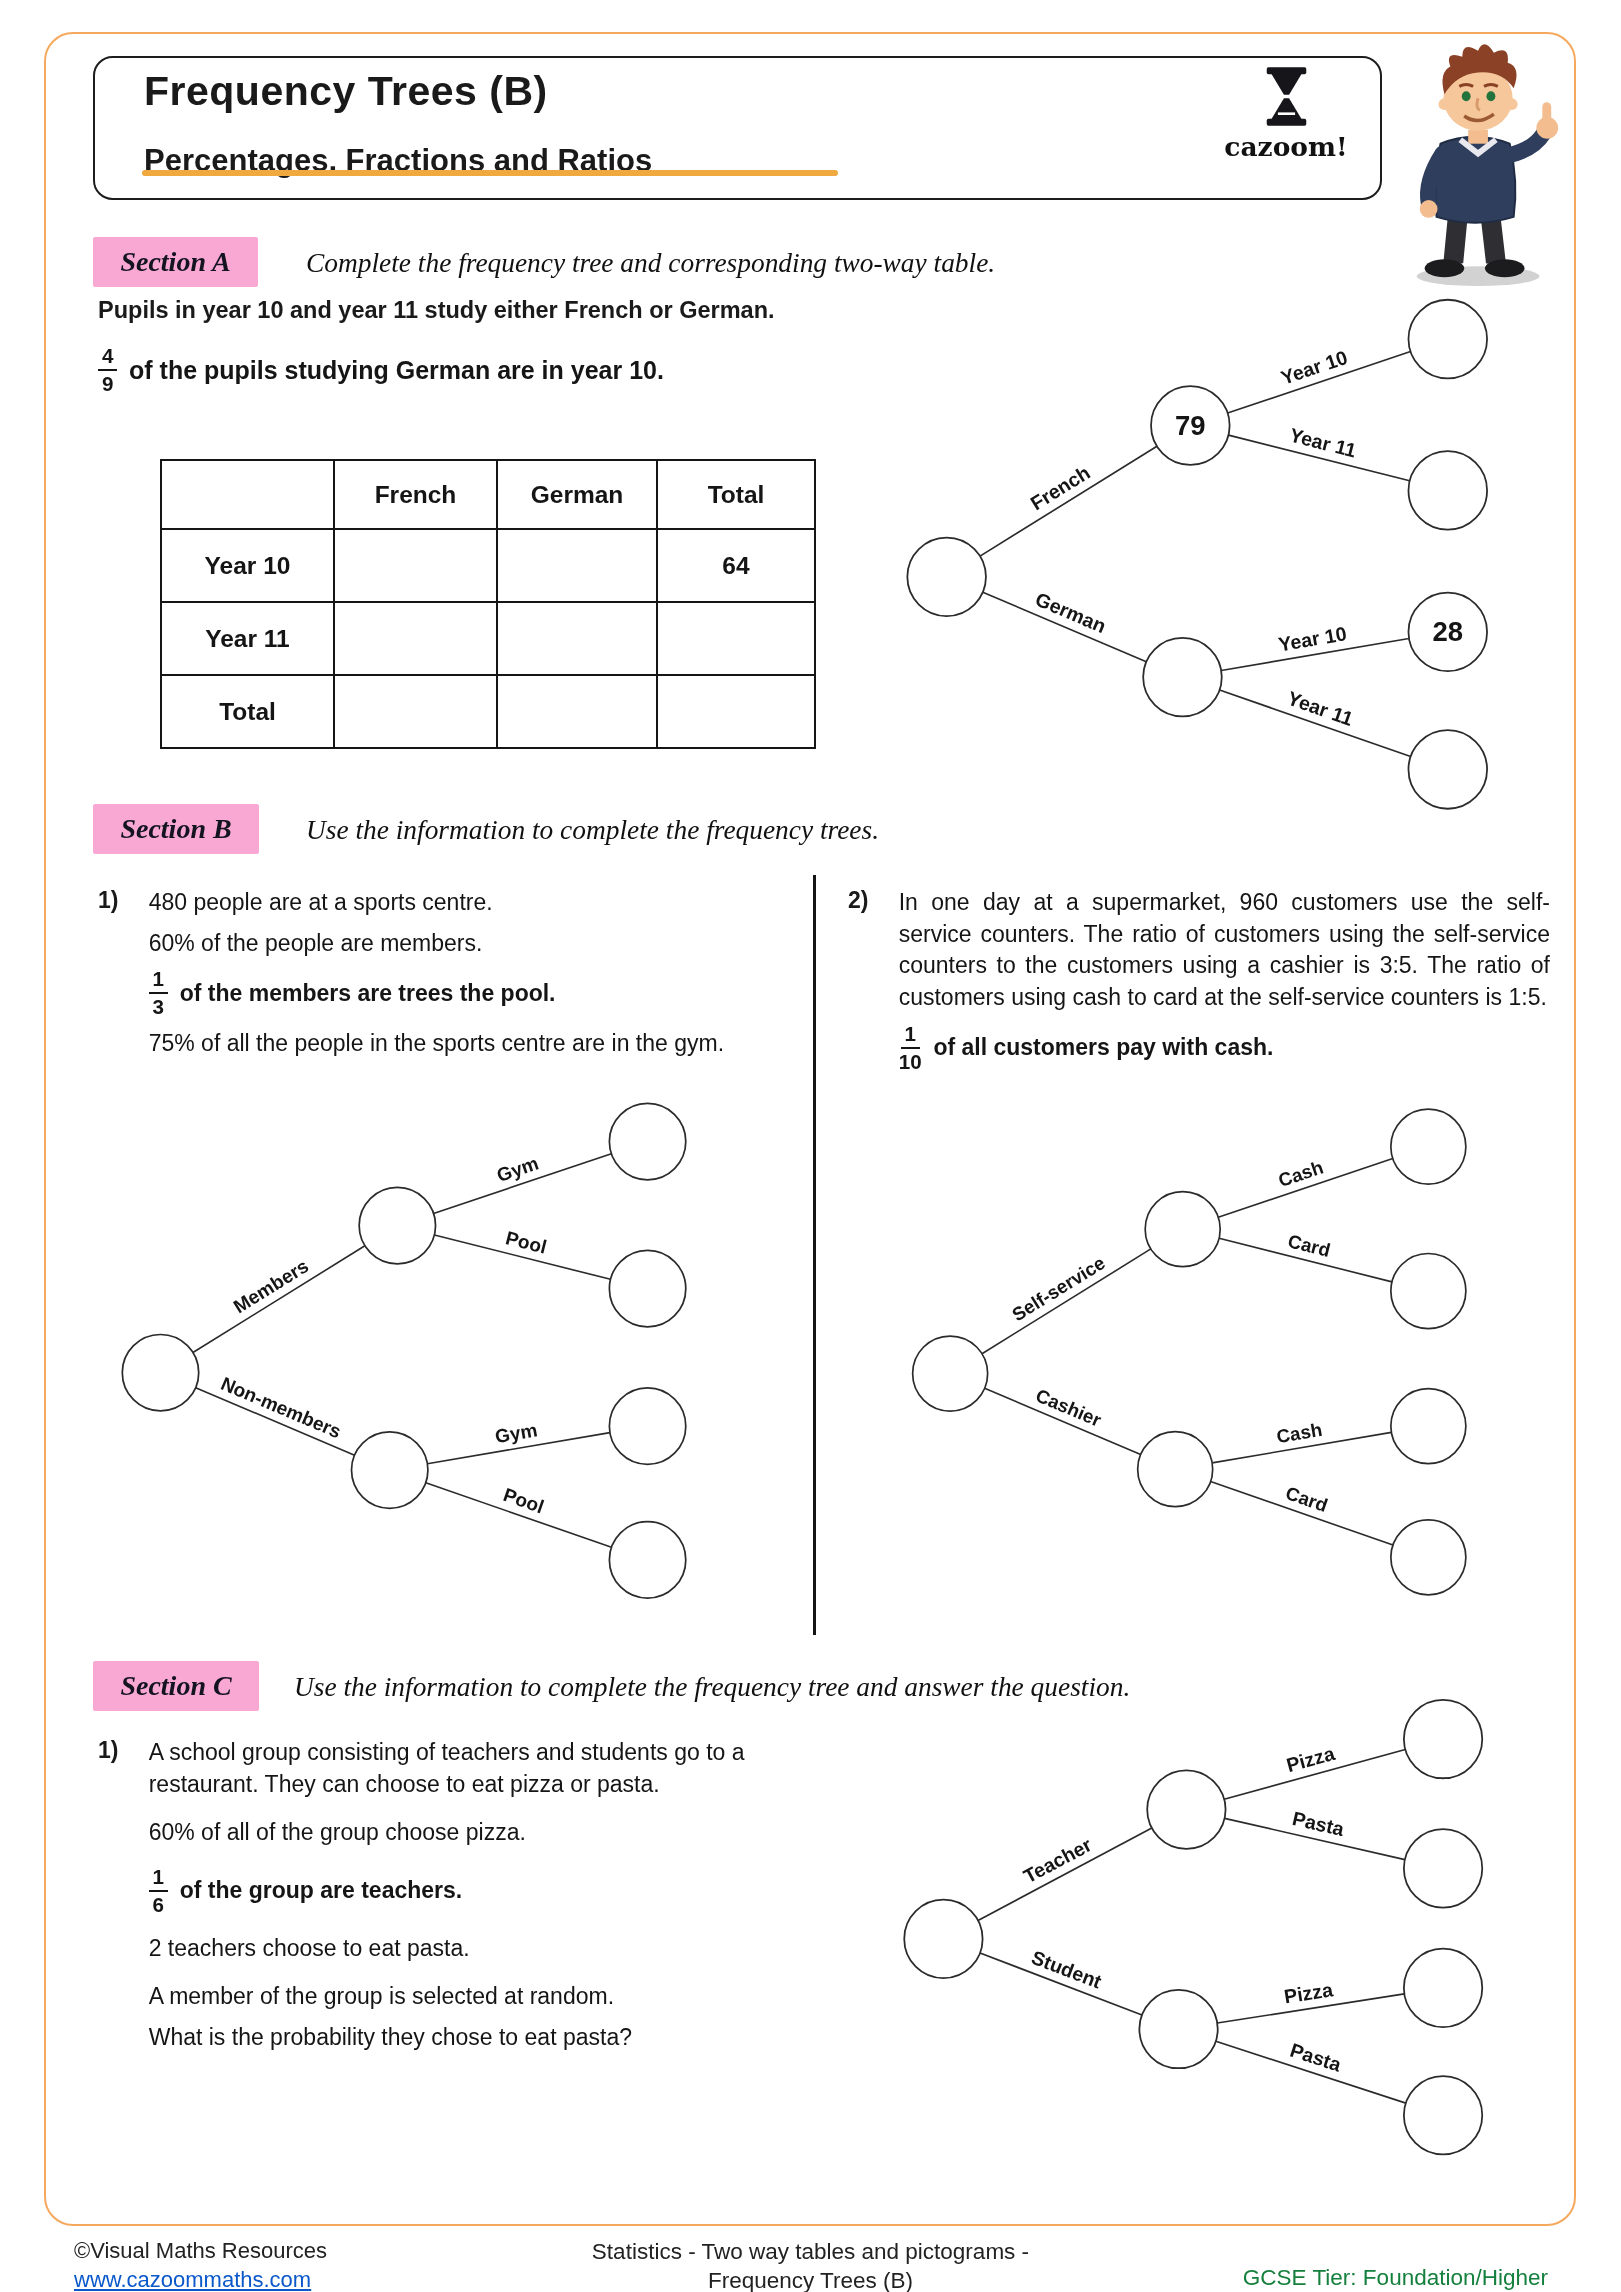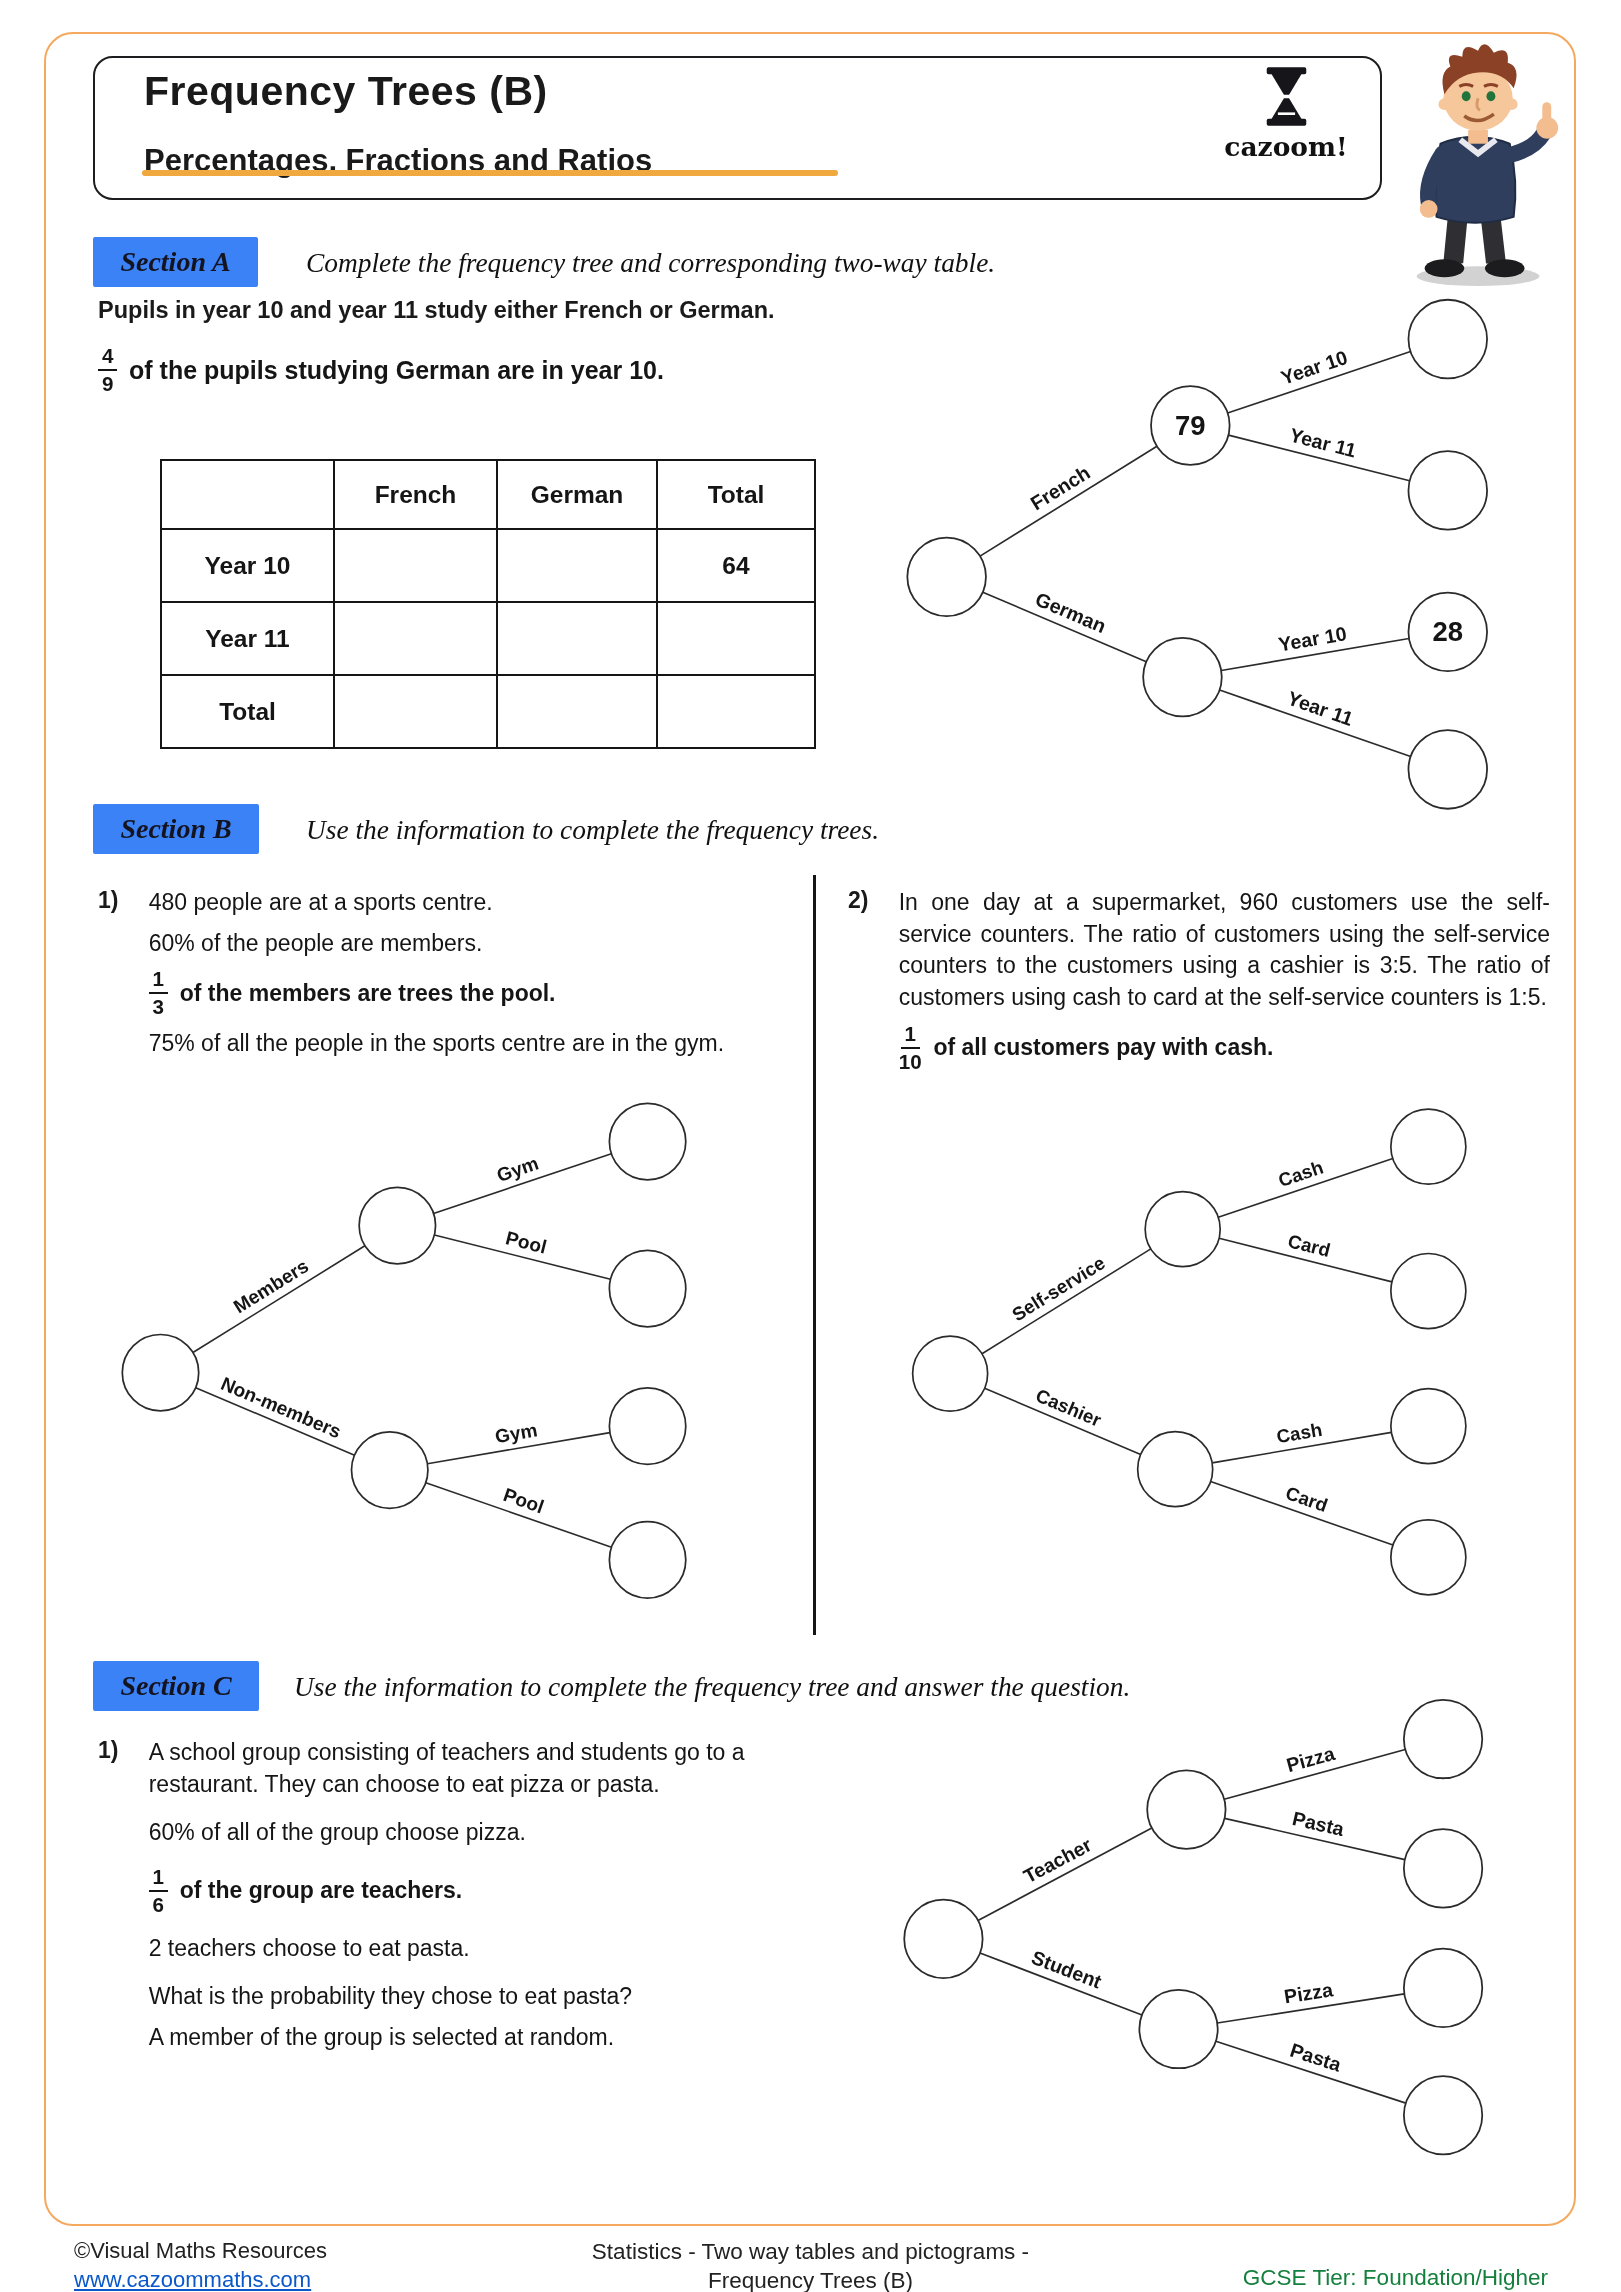--- a/index.html
+++ b/index.html
@@ -20,21 +20,21 @@
   .header-title { position:absolute; left:49px; top:9.8px; font-size:41px; font-weight:bold; letter-spacing:0.5px; }
   .header-subtitle { position:absolute; left:49px; top:85px; font-size:31px; font-weight:bold; }
   .header-underline { position:absolute; left:47px; top:112px; width:696px; height:5.9px; background:#EFA93F; border-radius:2.9px; }
   .logo { position:absolute; right:25.5px; top:4.9px; width:137px; text-align:center; }
   .logo svg { width:55px; height:67px; display:block; margin:0 auto; }
   .logo-text { font-family:"DejaVu Serif", serif; font-size:26.5px; font-weight:bold; color:#111; margin-top:1px; }
   .mascot { position:absolute; left:1378px; top:33px; width:210px; height:257px; z-index:3; }
   .mascot svg { width:100%; height:100%; }
   
   .section-label {
-    position:absolute; background:#3b82f6; border-radius:2px; padding:8.8px 27.4px;
+    position:absolute; background:#f9a8d4; border-radius:2px; padding:8.8px 27.4px;
     font-family:"Liberation Serif", serif; font-style:italic; font-weight:bold;
     font-size:28px; color:#141420;
   }
   .instruction {
     position:absolute; font-family:"Liberation Serif", serif; font-style:italic;
     font-size:27.4px; color:#111;
   }
   .line { font-weight:normal; font-size:23px; line-height:1.38; color:#151515; }
   .intro-line { position:absolute; left:98px; top:297px; width:902px; font-size:23.5px; font-weight:bold; }
   .frac-row { display:flex; align-items:center; gap:11.8px; }
@@ -281,22 +281,22 @@
     <div class="line c-space">A school group consisting of teachers and students go to a restaurant. They can choose to eat pizza or pasta.</div>
     <div class="line c-space">60% of all of the group choose pizza.</div>
     <div class="frac-row c-space">
       <span class="frac">
         <span class="num">1</span>
         <span class="den">6</span>
       </span>
       <span class="stmt">of the group are teachers.</span>
     </div>
     <div class="line c-space">2 teachers choose to eat pasta.</div>
+    <div class="line">A member of the group is selected at random.</div>
     <div class="line">What is the probability they chose to eat pasta?</div>
-    <div class="line">A member of the group is selected at random.</div>
   </div>
 </div>
 
 <svg id="tree-c" class="tree-svg" style="left:867px; top:1694px; width:676px;" viewBox="0 0 690 480">
     <line x1="113.30987036316978" y1="231.2060367421838" x2="290.6901296368302" y2="136.7939632578162" class="tree-edge"></line>
     <text transform="translate(202 184) rotate(-28.024500532070256)" y="-9" text-anchor="middle" class="tree-label">Teacher</text>
     <line x1="115.34984469208199" y1="264.3174404652981" x2="280.650155307918" y2="327.6825595347019" class="tree-edge"></line>
     <text transform="translate(198 296) rotate(20.973493421320807)" y="-9" text-anchor="middle" class="tree-label">Student</text>
     <line x1="364.5700969821231" y1="107.40058403544708" x2="549.4299030178769" y2="56.59941596455291" class="tree-edge"></line>
     <text transform="translate(457 82) rotate(-15.36608521282338)" y="-9" text-anchor="middle" class="tree-label">Pizza</text>

